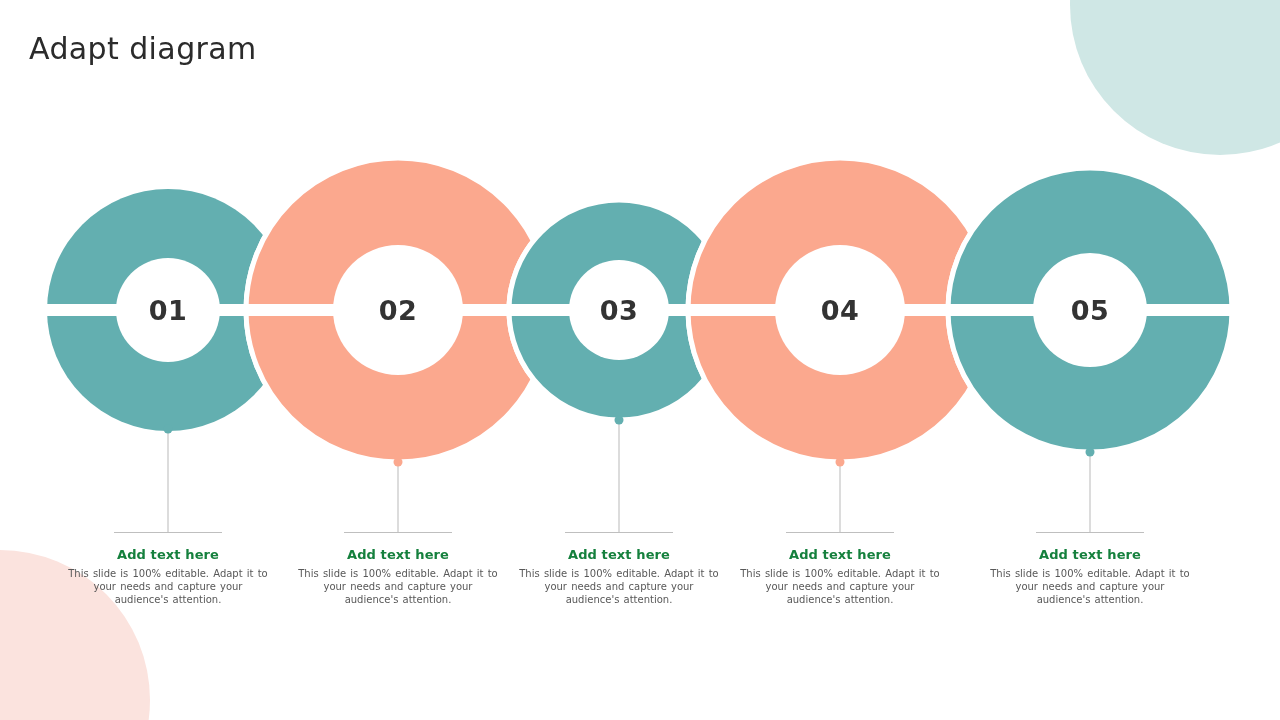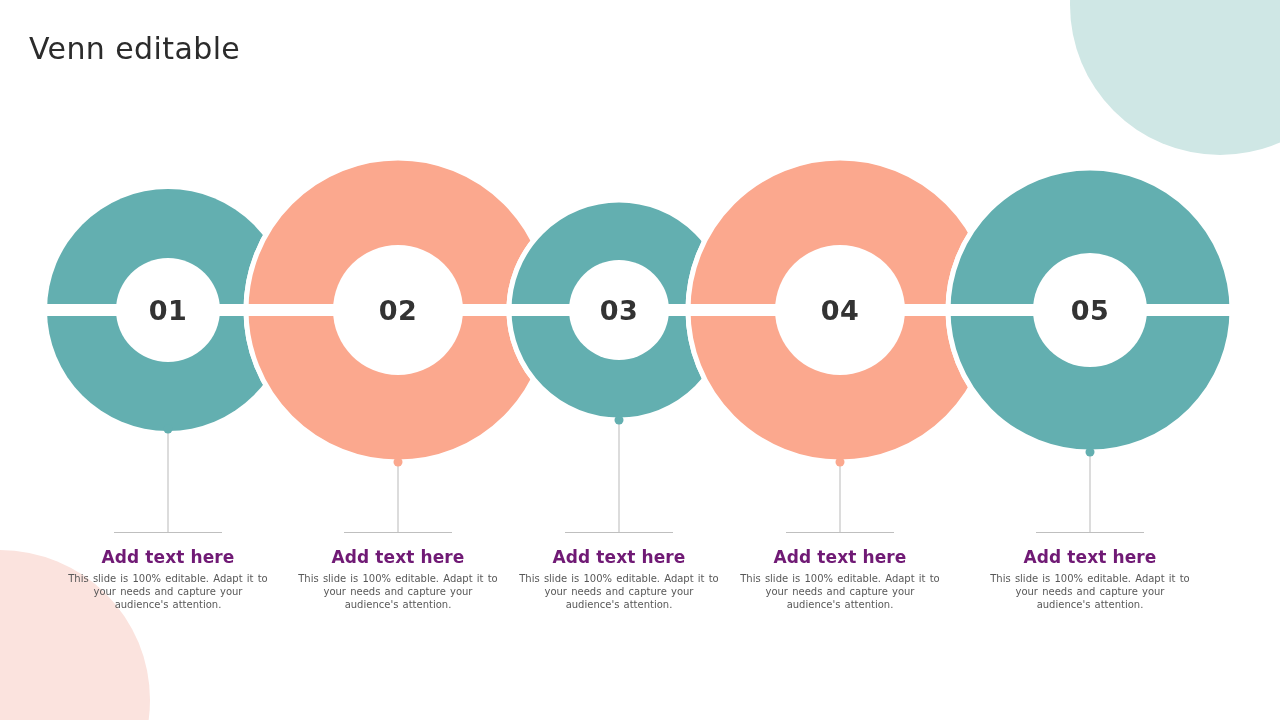--- a/index.html
+++ b/index.html
@@ -26,37 +26,37 @@
 
   .num{
     font-size:27px;font-weight:bold;fill:#333333;
     font-family:"DejaVu Sans","Liberation Sans",sans-serif;
     letter-spacing:.5px;
   }
 
   .caption{position:absolute;width:200px;text-align:center;}
   .cap-rule{height:1px;background:#bfbfbf;width:108px;margin:0 auto 14px auto;}
   .cap-head{
-    font-size:17px;font-weight:bold;color:#701a75;
+    font-size:13px;font-weight:bold;color:#15803d;
     margin-bottom:5px;letter-spacing:.1px;
   }
   .cap-body{
     font-size:10px;color:#585858;line-height:1.30;
     word-spacing:1px;
   }
 </style>
 </head>
 <body>
 
 <div class="slide">
 
   <div class="blob" id="blob-tr"></div>
   <div class="blob" id="blob-bl"></div>
 
-  <div class="title">Venn editable</div>
+  <div class="title">Adapt diagram</div>
 
   <svg id="venn-svg" width="1280" height="720">
     <defs>
 
       <clipPath id="clip-c1">
           <circle id="cc1"></circle>
         </clipPath>
       <clipPath id="clip-c2">
           <circle id="cc2"></circle>
         </clipPath>

